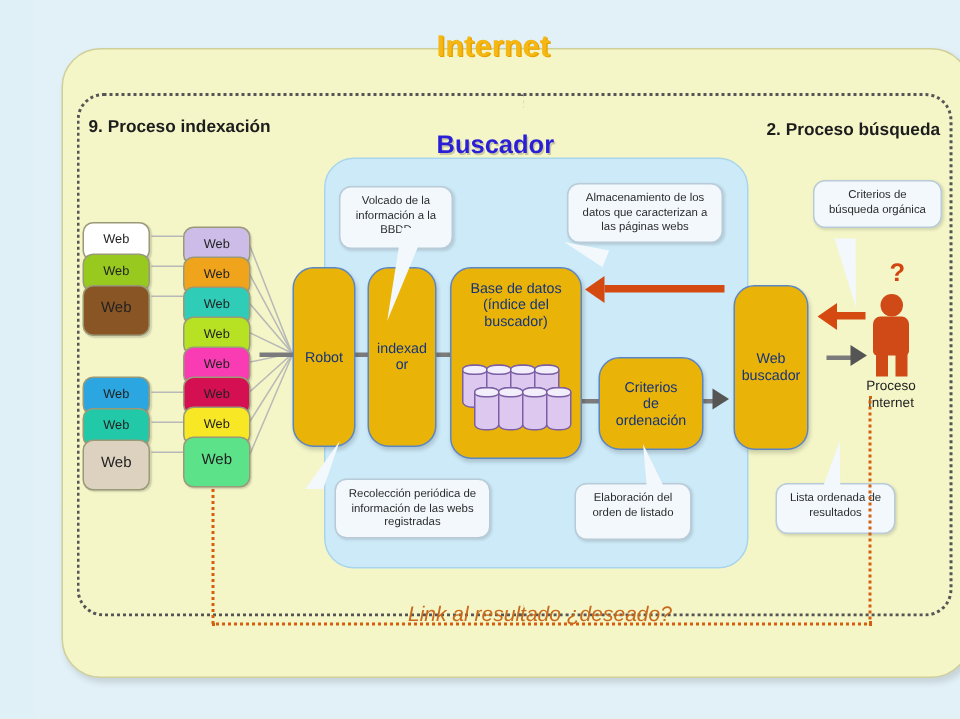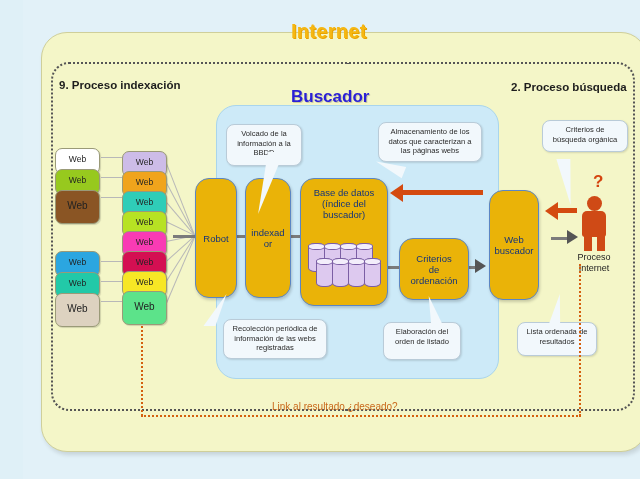--- a/index.html
+++ b/index.html
@@ -84,21 +84,21 @@
   .user-head{position:absolute;width:15px;height:15px;border-radius:50%;background:#cf4a16;}
   .user-body{position:absolute;width:24px;height:26px;background:#cf4a16;border-radius:5px 5px 3px 3px;}
   .user-legL,.user-legR{position:absolute;width:8px;height:15px;background:#cf4a16;}
   .qmark{position:absolute;font-size:17px;font-weight:bold;color:#d4440f;}
   .user-label{position:absolute;font-size:9px;color:#222;text-align:center;
     line-height:11px;width:70px;}
 
   
   .dotline-h{position:absolute;border-top:2px dotted #d4600f;}
   .dotline-v{position:absolute;border-left:2px dotted #d4600f;}
-  .link-text{position:absolute;font-size:10px;color:#c9691b;}
+  .link-text{position:absolute;font-size:14px;color:#c9691b;font-style:italic;}
   .uparrow{position:absolute;width:0;height:0;border-left:5px solid transparent;
     border-right:5px solid transparent;border-bottom:8px solid #d4600f;}
 </style>
 </head>
 <body>
 
 <div id="stage">
 
   <div class="internet-panel"></div>
   <div class="internet-title">Internet</div>

